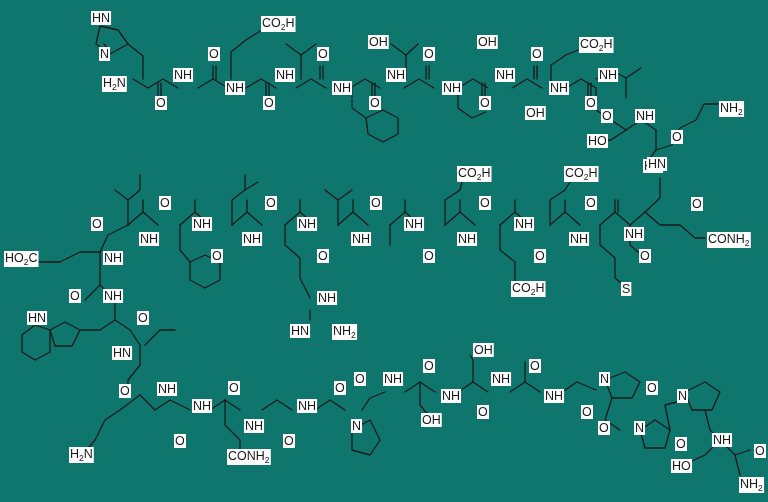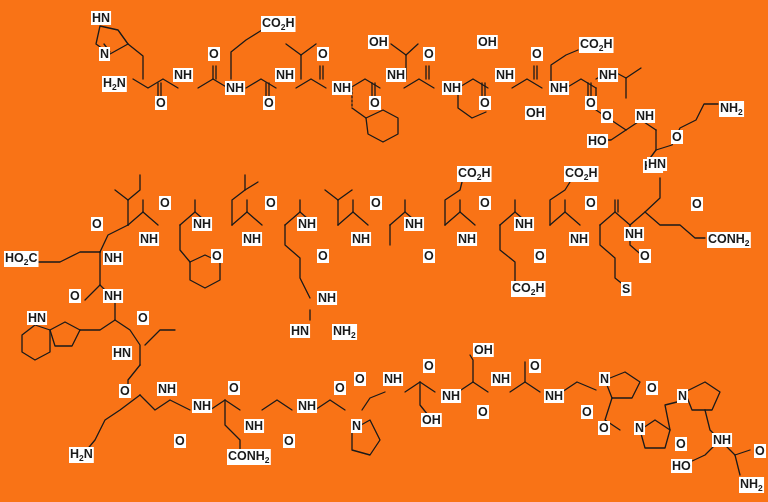--- a/index.html
+++ b/index.html
@@ -1,16 +1,16 @@
 <!DOCTYPE html>
 <html><head>
 <meta charset="utf-8">
 <style>
   html,body{margin:0;padding:0;background:#ffffff;}
-  #canvas{position:relative;width:768px;height:502px;overflow:hidden;background:#f97316;font-weight:bold;}
+  #canvas{position:relative;width:768px;height:502px;overflow:hidden;background:#0f766e;}
   svg{position:absolute;left:0;top:0;}
   .bond{stroke:#1a1a1a;stroke-width:1.3;fill:none;stroke-linecap:round;stroke-linejoin:round;}
   .lbl{font-family:"Liberation Sans",sans-serif;font-size:12.5px;fill:#1a1a1a;}
   .sub{font-size:8.5px;}
 </style>
 </head>
 <body>
 
 <div id="canvas">
 <svg width="768" height="502" viewBox="0 0 768 502">

